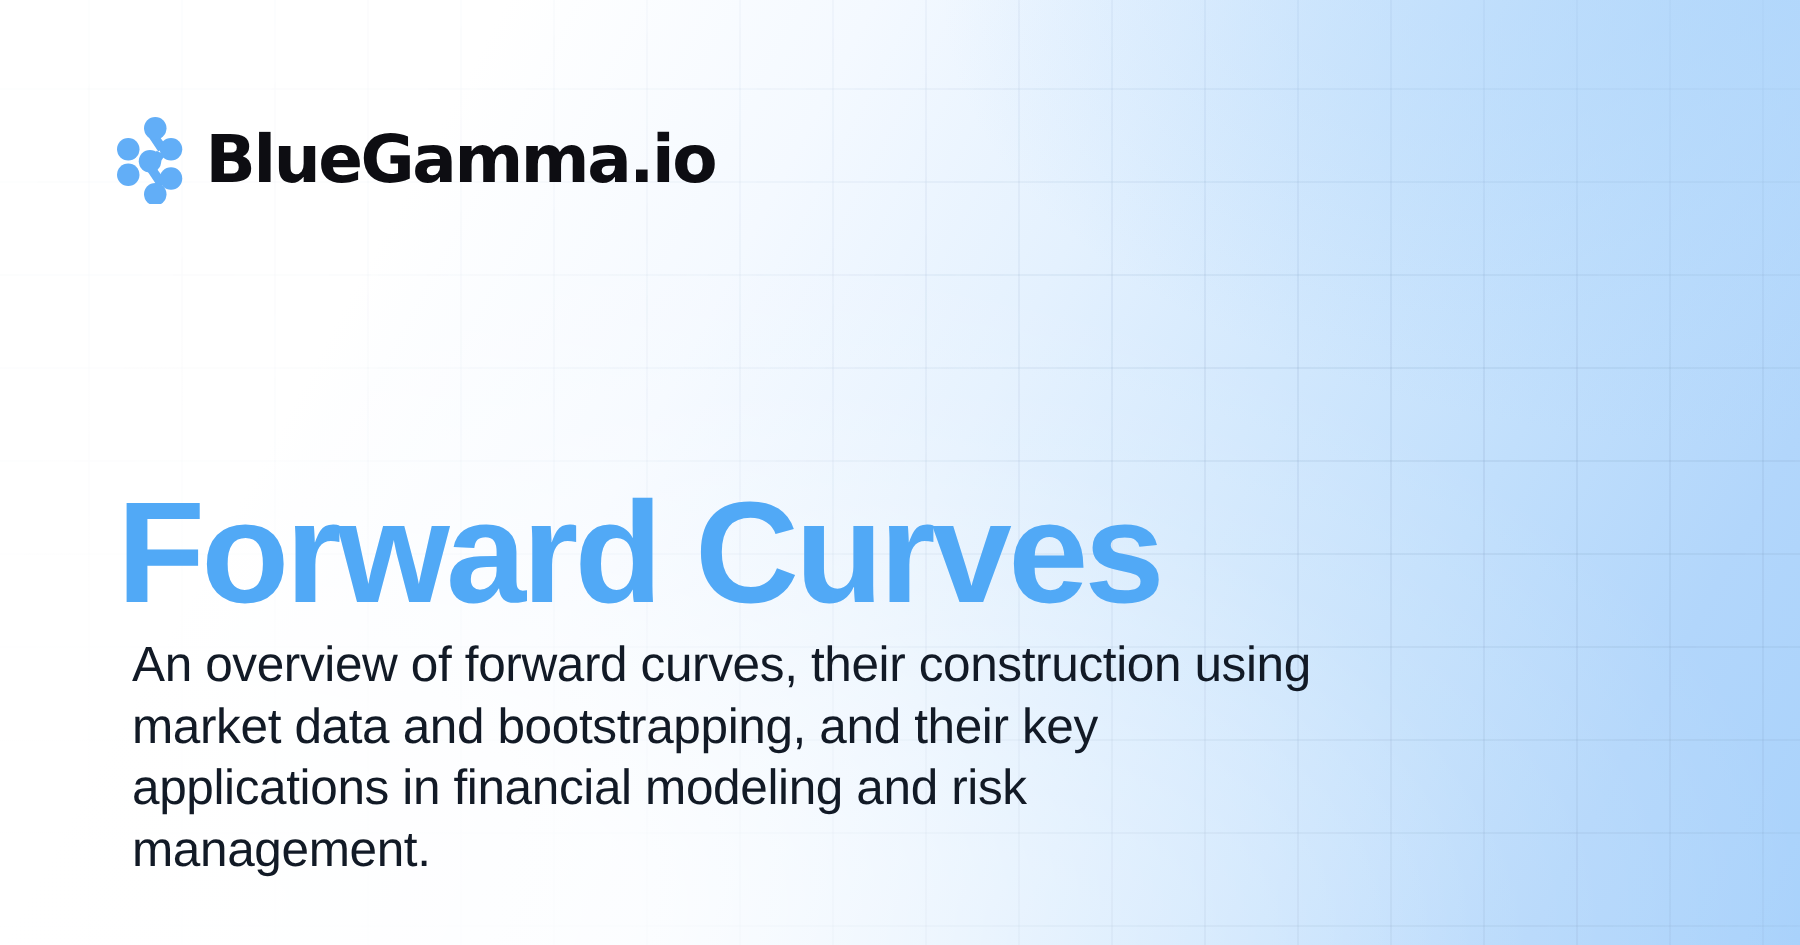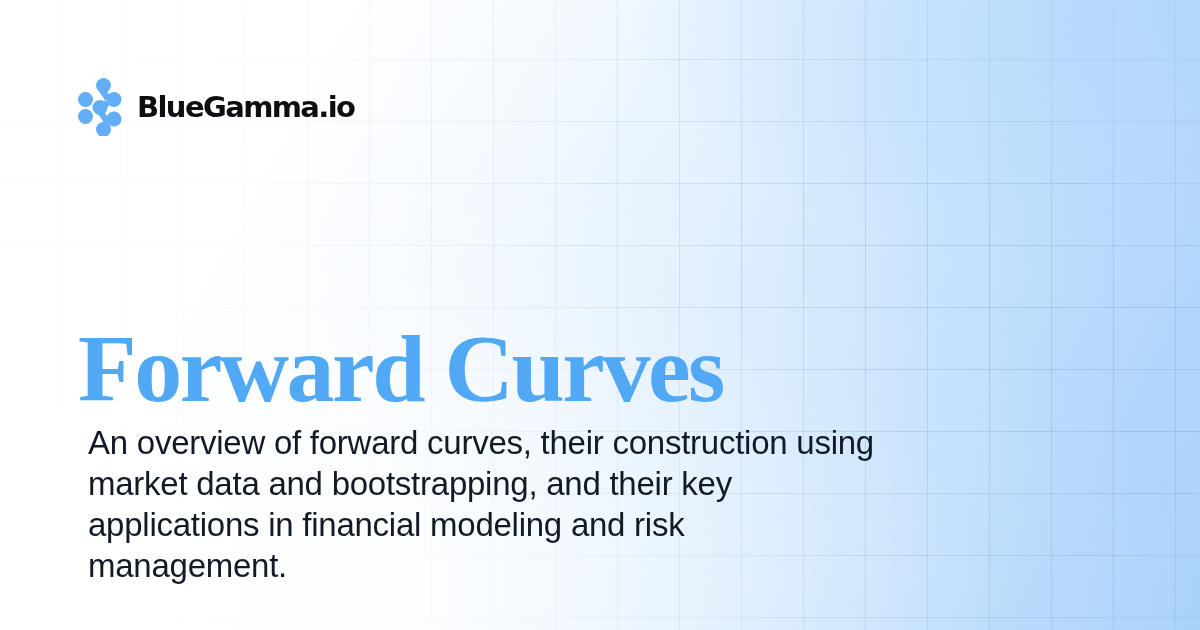--- a/index.html
+++ b/index.html
@@ -104,34 +104,34 @@
     height: 62px;
   }
   .logo-mark {
     width: 44px;
     height: 58px;
     display: block;
     flex: none;
   }
   .logo-word {
     font-family: "DejaVu Sans", sans-serif;
-    font-size: 29px;
+    font-size: 44px;
     font-weight: 700;
     letter-spacing: -1.6px;
     color: #0d0d12;
     line-height: 1;
     white-space: nowrap;
   }
 
   
   .title {
     position: absolute;
     left: 78px;
     top: 256px;
-    font-family: Liberation Serif, serif;
+    font-family: Liberation Sans, sans-serif;
     font-size: 96px;
     font-weight: 700;
     letter-spacing: -2.5px;
     line-height: 1.02;
     color: #51a9f6;
     white-space: nowrap;
   }
 
   
   .subtitle {

